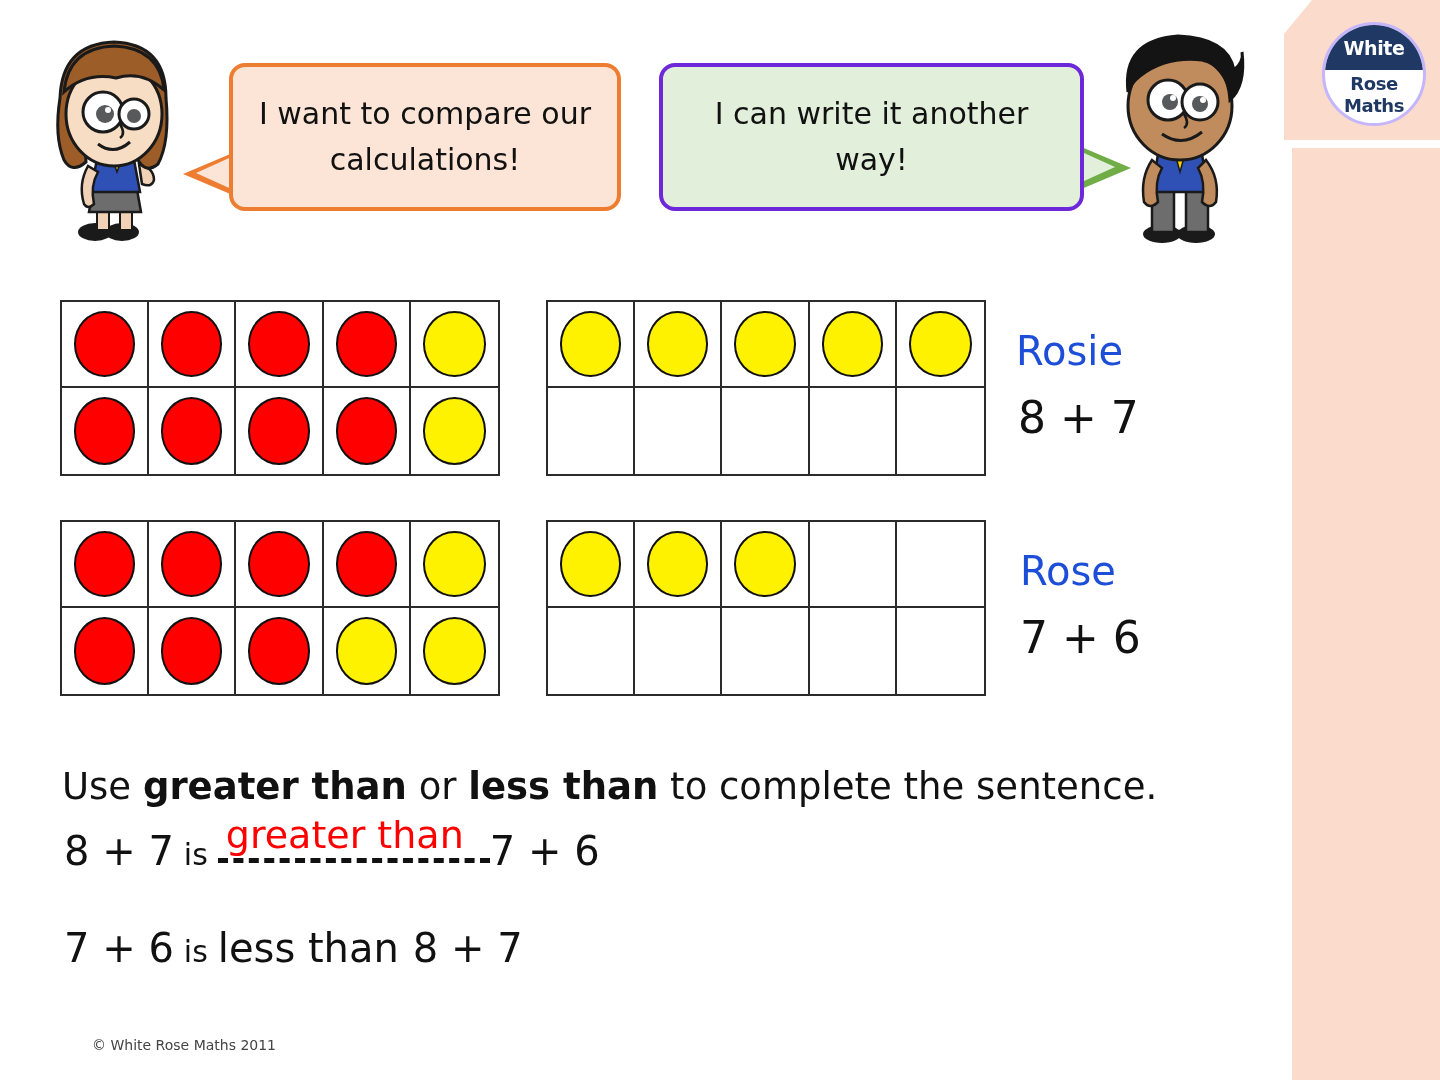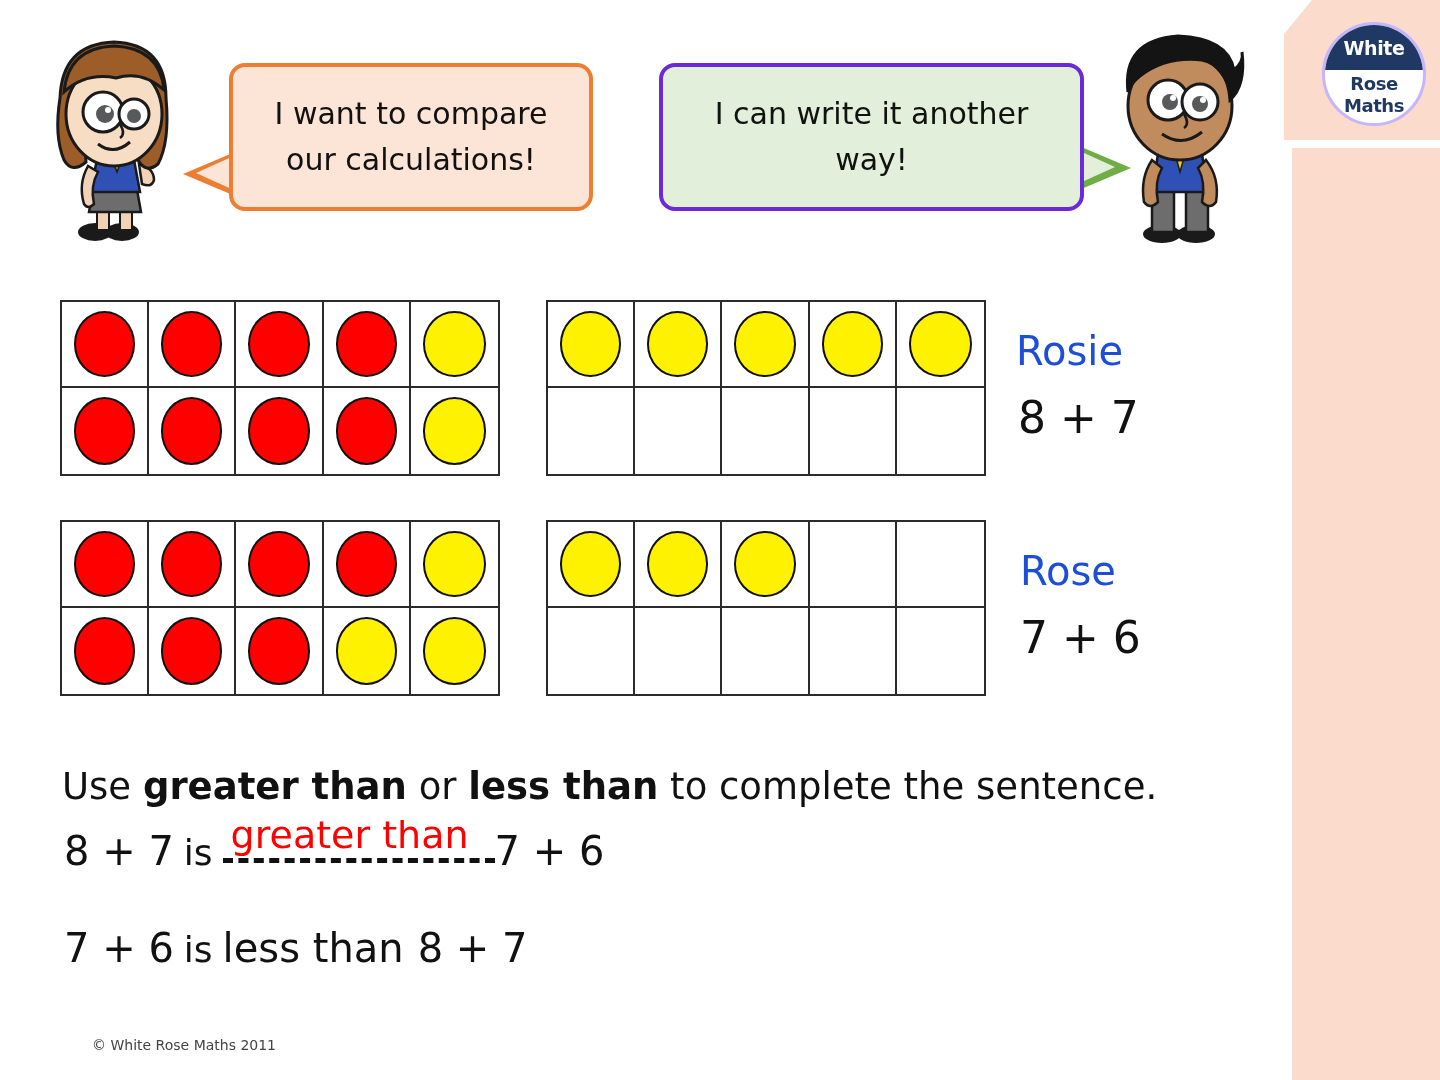--- a/index.html
+++ b/index.html
@@ -101,21 +101,21 @@
     text-align: center;
     padding: 10px 18px;
     font-size: 30px;
     line-height: 1.55;
     color: #111111;
     font-family: "DejaVu Sans", sans-serif;
   }
   #bubble-rosie {
     left: 229px;
     top: 63px;
-    width: 364px;
+    width: 392px;
     height: 148px;
     background: #FCE4D6;
     border: 4px solid #ED7D31;
   }
   #bubble-amir {
     left: 659px;
     top: 63px;
     width: 425px;
     height: 148px;
     background: #E2EFDA;
@@ -229,21 +229,21 @@
     position: absolute;
     font-size: 40px;
     color: #111111;
     font-family: "DejaVu Sans", sans-serif;
     display: flex;
     align-items: baseline;
     white-space: nowrap;
   }
   #sentence-1 { left: 64px; top: 815px; }
   #sentence-2 { left: 64px; top: 925px; }
-  .small-word { font-size: 36px; margin: 0 10px; }
+  .small-word { font-size: 30px; margin: 0 10px; }
   .blank-wrap {
     position: relative;
     display: inline-block;
     width: 272px;
     height: 50px;
   }
   .blank-line {
     position: absolute;
     left: 0;
     bottom: 2px;

